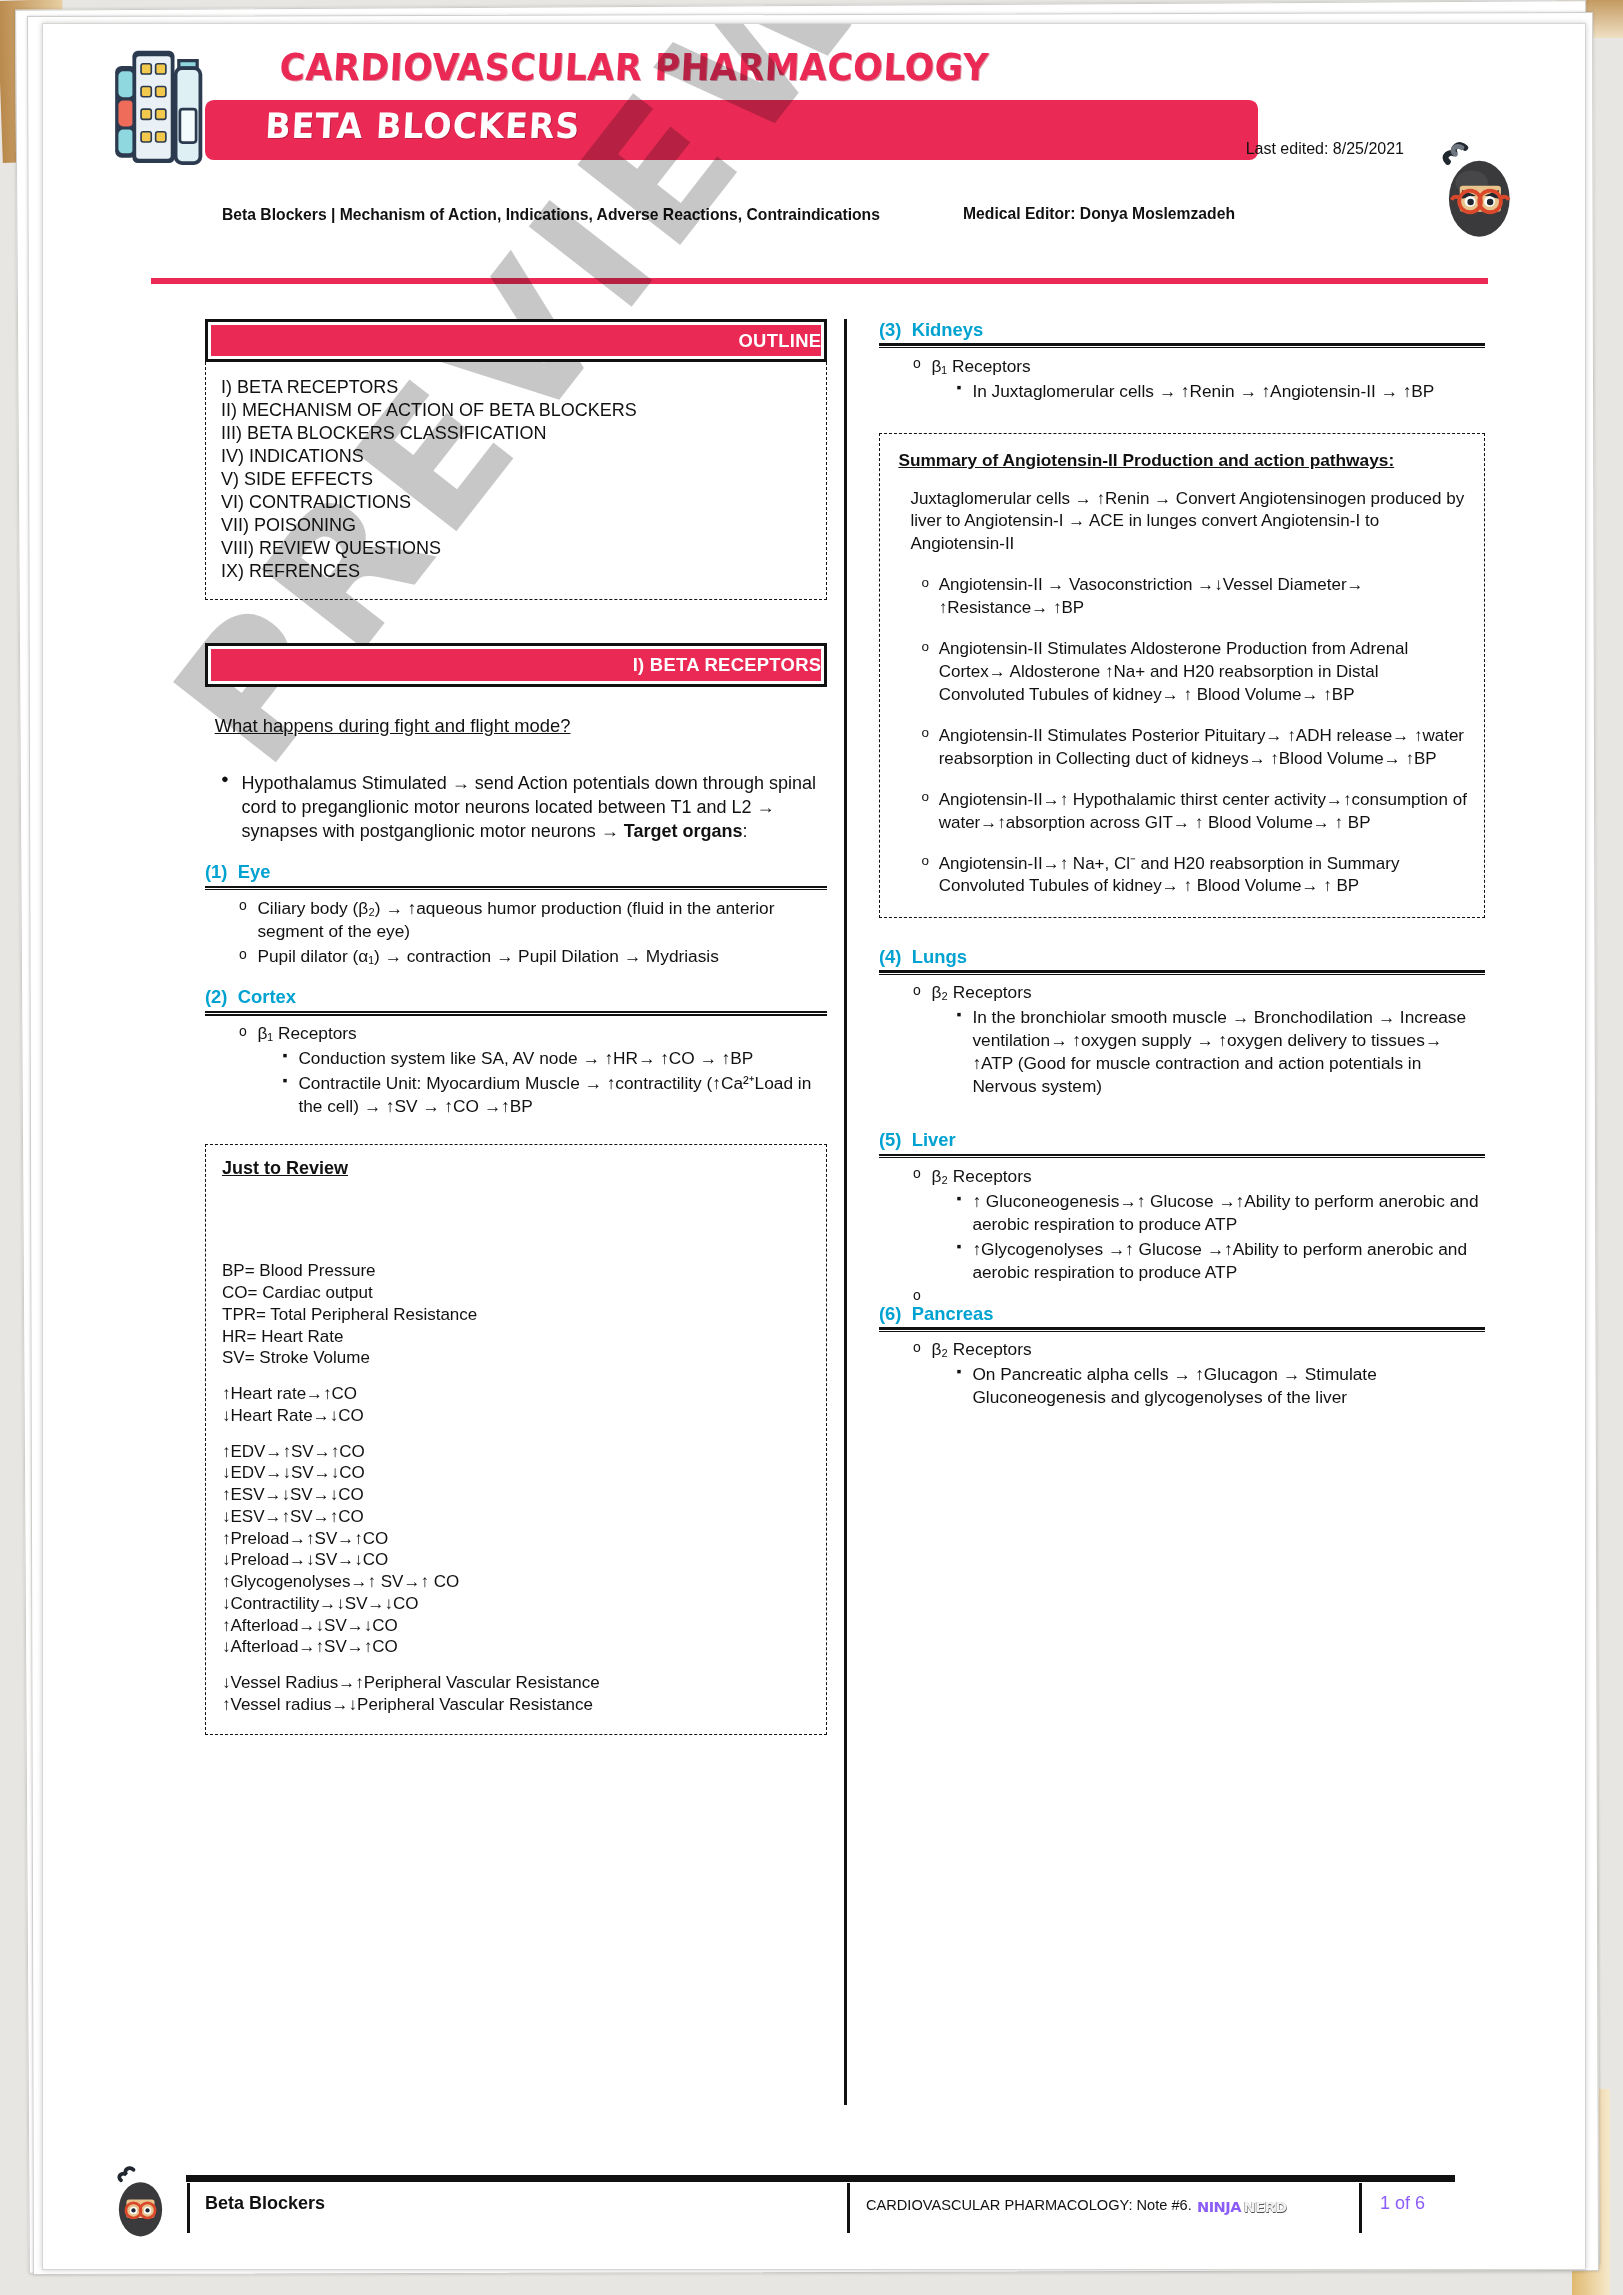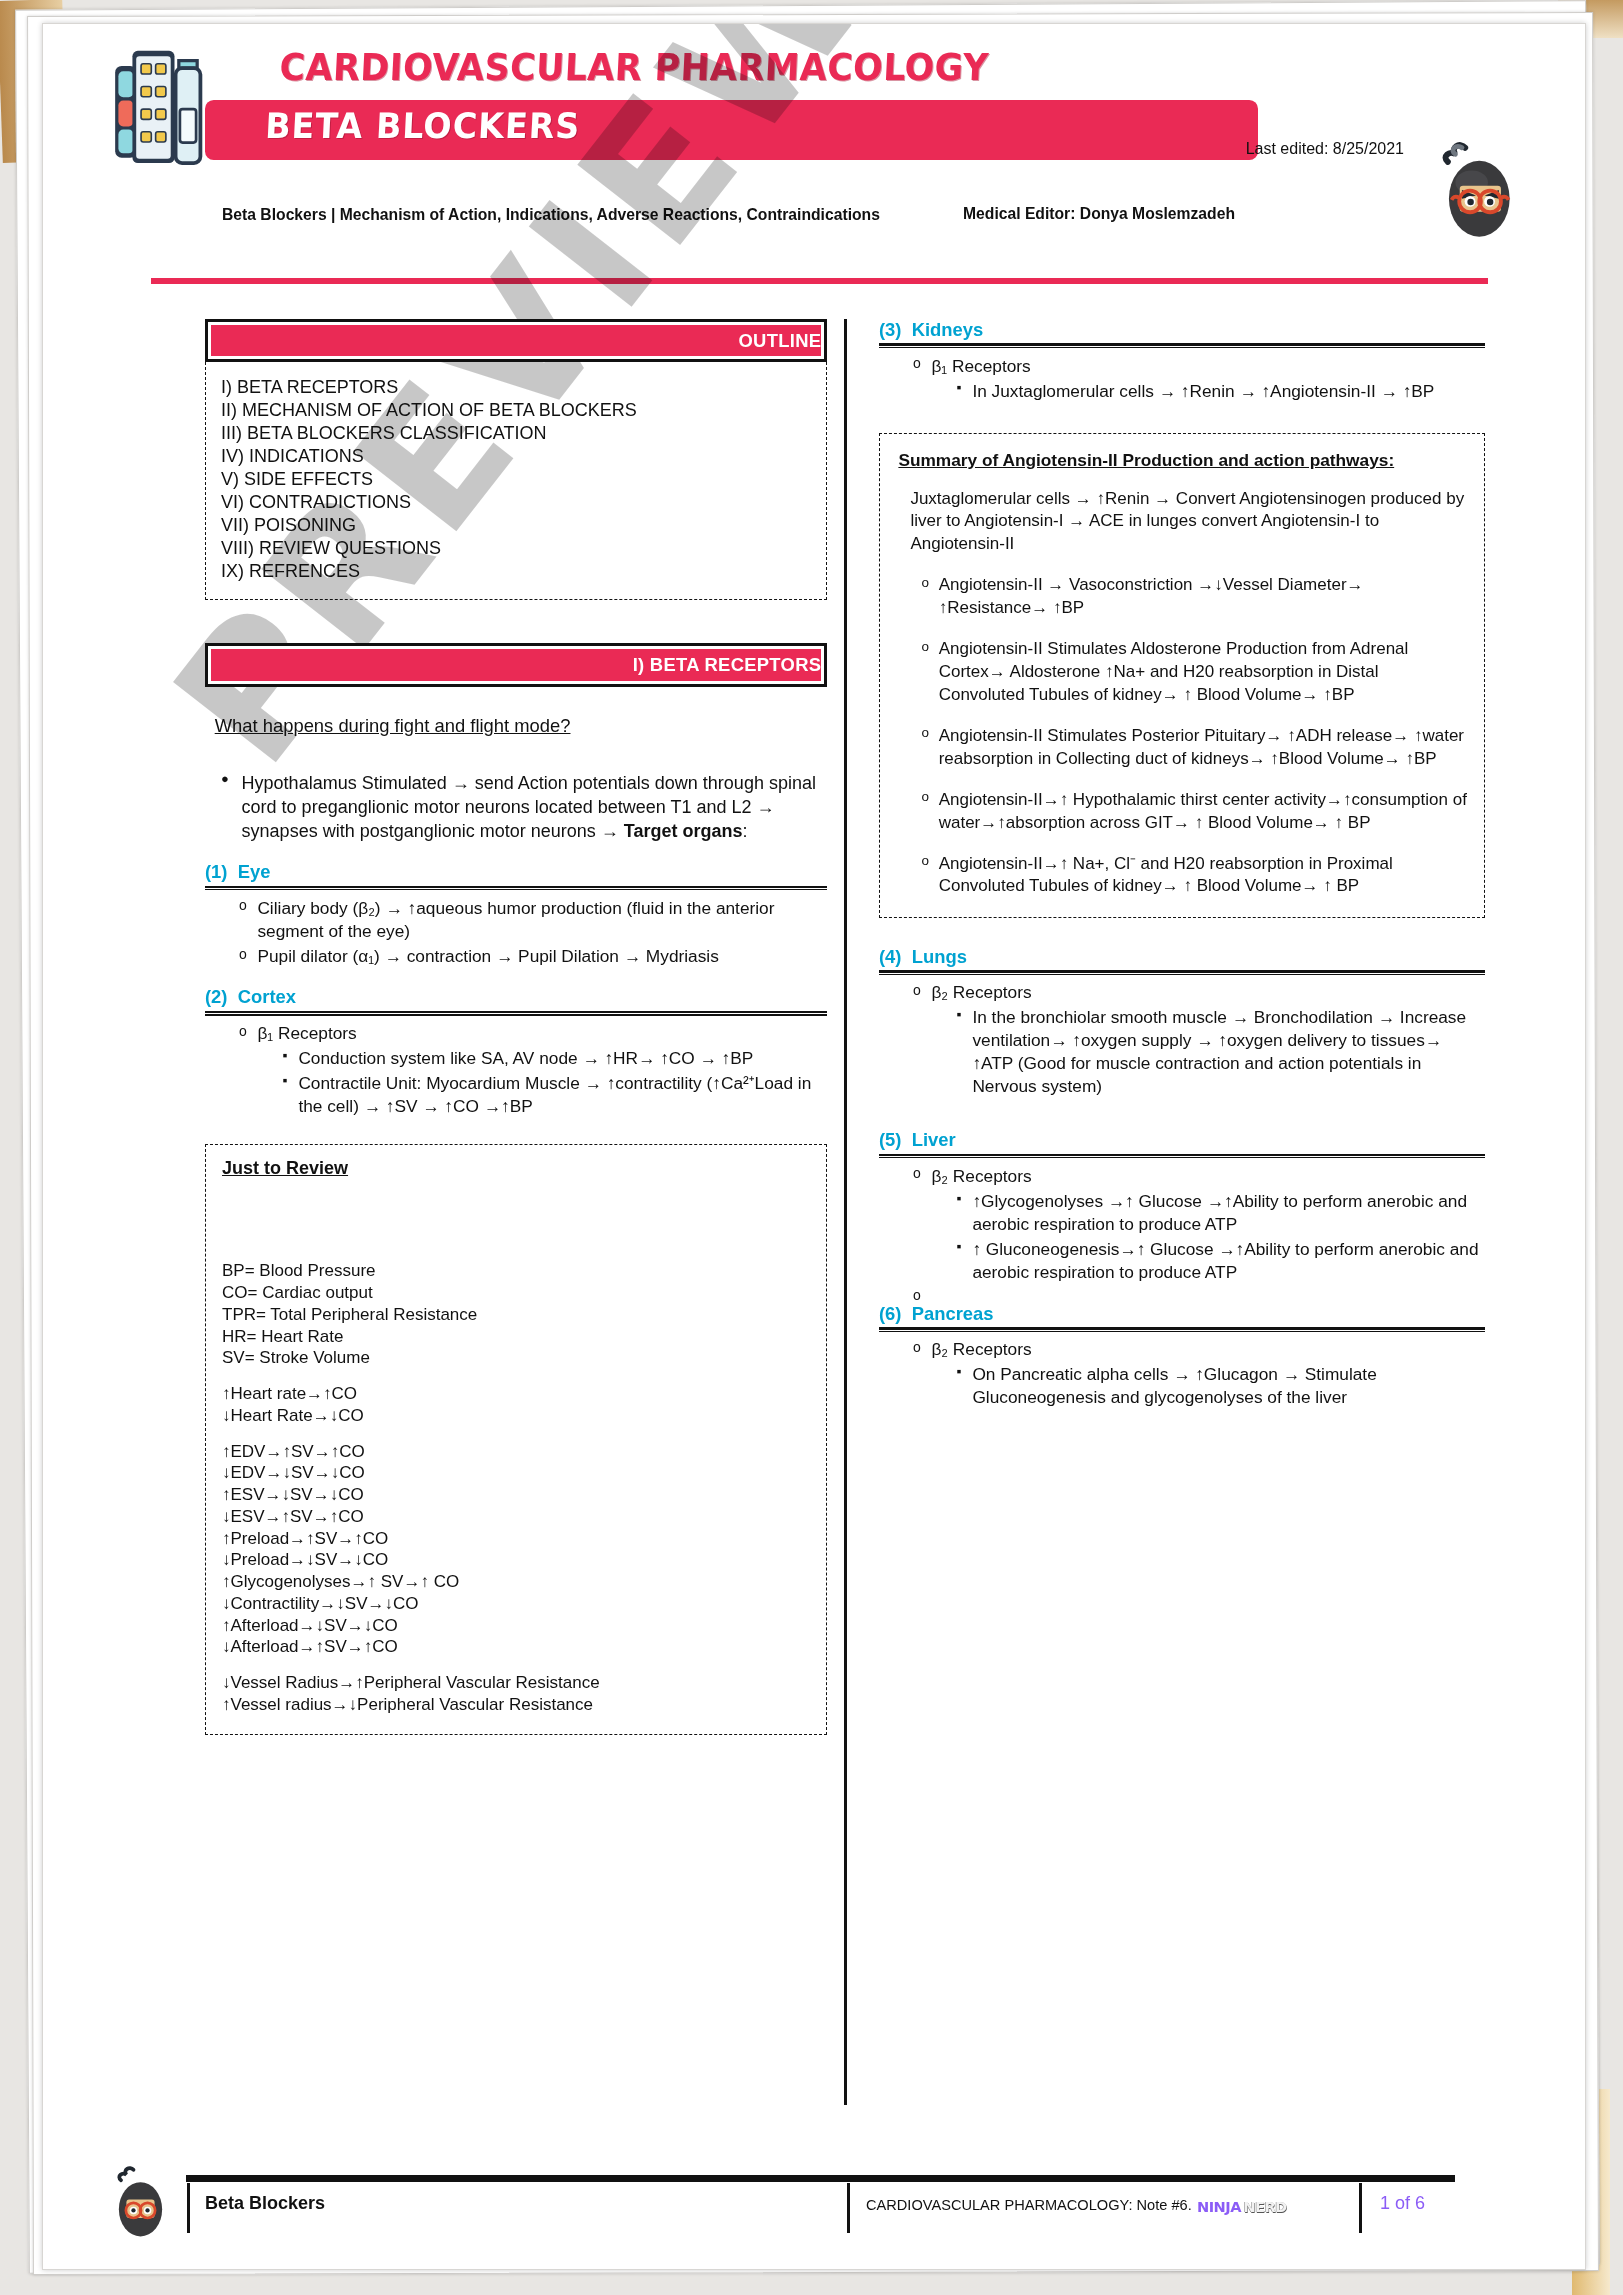--- a/index.html
+++ b/index.html
@@ -364,21 +364,21 @@
       </div>
 
       <div class="summary-box">
         <div class="summary-title">Summary of Angiotensin-II Production and action pathways:</div>
         <div class="summary-para">Juxtaglomerular cells → ↑Renin → Convert Angiotensinogen produced by liver to Angiotensin-I → ACE in lunges convert Angiotensin-I to Angiotensin-II</div>
         <ul class="sumlist">
           <li>Angiotensin-II → Vasoconstriction →↓Vessel Diameter→ ↑Resistance→ ↑BP</li>
           <li>Angiotensin-II Stimulates Aldosterone Production from Adrenal Cortex→ Aldosterone ↑Na+ and H20 reabsorption in Distal Convoluted Tubules of kidney→ ↑ Blood Volume→ ↑BP</li>
           <li>Angiotensin-II Stimulates Posterior Pituitary→ ↑ADH release→ ↑water reabsorption in Collecting duct of kidneys→ ↑Blood Volume→ ↑BP</li>
           <li>Angiotensin-II→↑ Hypothalamic thirst center activity→↑consumption of water→↑absorption across GIT→ ↑ Blood Volume→ ↑ BP</li>
-          <li style="margin-bottom:0">Angiotensin-II→↑ Na+, Cl⁻ and H20 reabsorption in Proximal Convoluted Tubules of kidney→ ↑ Blood Volume→ ↑ BP</li>
+          <li style="margin-bottom:0">Angiotensin-II→↑ Na+, Cl⁻ and H20 reabsorption in Summary Convoluted Tubules of kidney→ ↑ Blood Volume→ ↑ BP</li>
         </ul>
       </div>
 
       <div class="organ" style="margin-top:28px">
         <div class="organ-title">
           <span>(4)</span>&nbsp;
           <span>Lungs</span>
         </div>
         <div class="organ-rule"></div>
           <div class="organ-rule2"></div>
@@ -396,22 +396,22 @@
         <div class="organ-title">
           <span>(5)</span>&nbsp;
           <span>Liver</span>
         </div>
         <div class="organ-rule"></div>
           <div class="organ-rule2"></div>
         <ul class="lvl1">
           <li>
             <span>β₂ Receptors</span>
             <ul class="lvl2">
+              <li>↑ Gluconeogenesis→↑ Glucose →↑Ability to perform anerobic and aerobic respiration to produce ATP</li>
               <li>↑Glycogenolyses →↑ Glucose →↑Ability to perform anerobic and aerobic respiration to produce ATP</li>
-              <li>↑ Gluconeogenesis→↑ Glucose →↑Ability to perform anerobic and aerobic respiration to produce ATP</li>
             </ul>
           </li>
           <li></li>
         </ul>
       </div>
 
       <div class="organ" style="margin-top:18.4px">
         <div class="organ-title">
           <span>(6)</span>&nbsp;
           <span>Pancreas</span>

